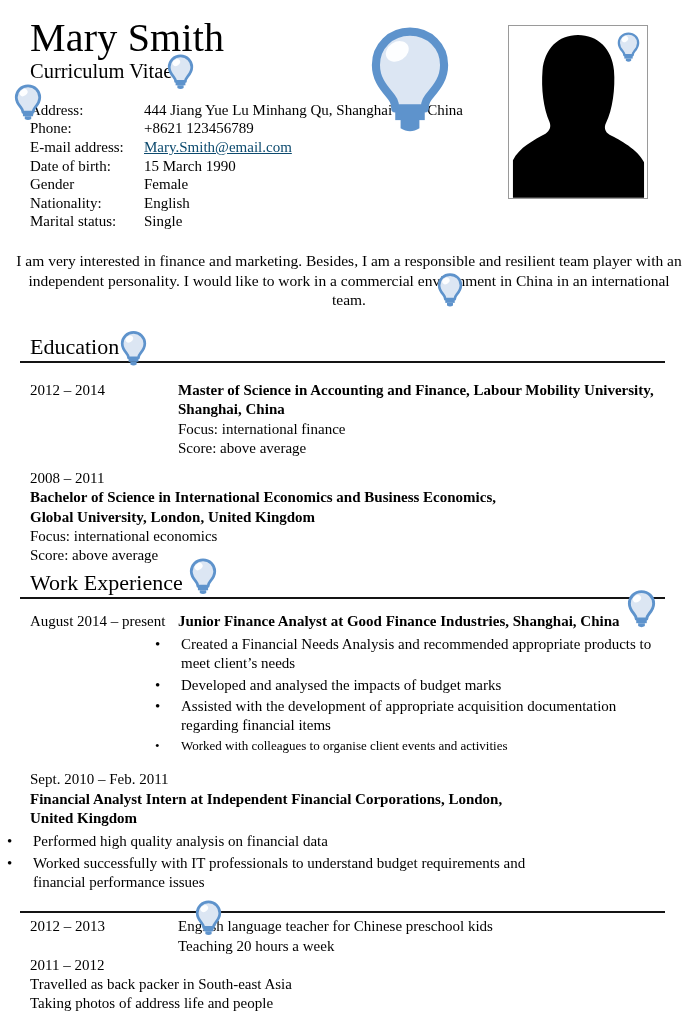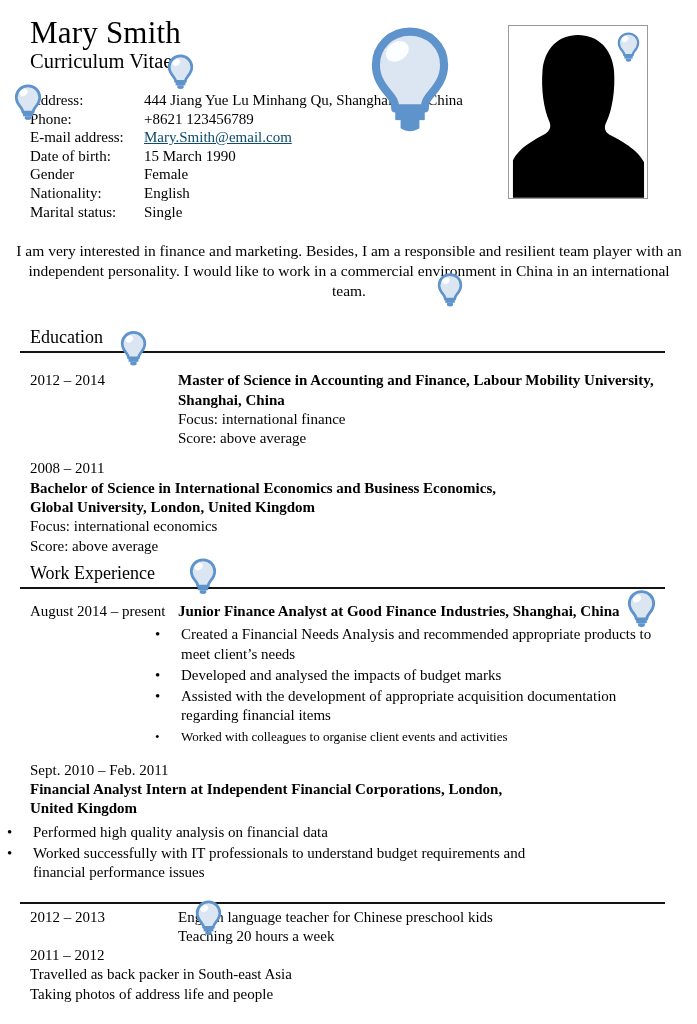--- a/index.html
+++ b/index.html
@@ -5,32 +5,32 @@
   html,body{margin:0;padding:0;background:#fff;}
   .page{
     position:relative;
     width:697px;height:1024px;
     background:#fff;
     overflow:hidden;
     font-family:"Liberation Serif","DejaVu Serif",serif;
     color:#000;
   }
   .content{padding:16px 32px 0 30px;}
-  .name{font-size:31px;font-weight:400;margin:0;line-height:1.08;letter-spacing:.2px;}
+  .name{font-size:40px;font-weight:400;margin:0;line-height:1.08;letter-spacing:.2px;}
   .subtitle{font-size:20.5px;margin:1px 0 0 0;line-height:1.1;}
   .contact{margin-top:18px;font-size:15px;}
   .contact-row{display:flex;line-height:18.6px;}
   .contact-label{width:114px;flex:none;}
   .contact-value{white-space:pre-wrap;}
   a.email{color:#0c4a6e;text-decoration:underline;}
   .intro{
     margin:20px 0 0 -15px;width:668px;
     text-align:center;font-size:15.5px;line-height:19.7px;
   }
-  .sec-head{font-size:18px;font-weight:400;margin:0;line-height:26px;}
+  .sec-head{font-size:22px;font-weight:400;margin:0;line-height:26px;}
   .sec-edu{margin-top:24px;}
   .sec-work{margin-top:4px;}
   .sec-other{margin-top:17px;}
   .rule{border:0;border-top:2px solid #141414;margin:1px 0 0 -10px;width:645px;height:0;}
   .entries-edu{margin-top:18px;}
   .entries-other{margin-top:4px;}
   .entry{display:flex;font-size:15px;line-height:19.3px;}
   .entry+.entry{margin-top:11px;flex-direction:column;}
   .job+.job{margin-top:14px;}
   .entries-work{margin-top:13px;}

